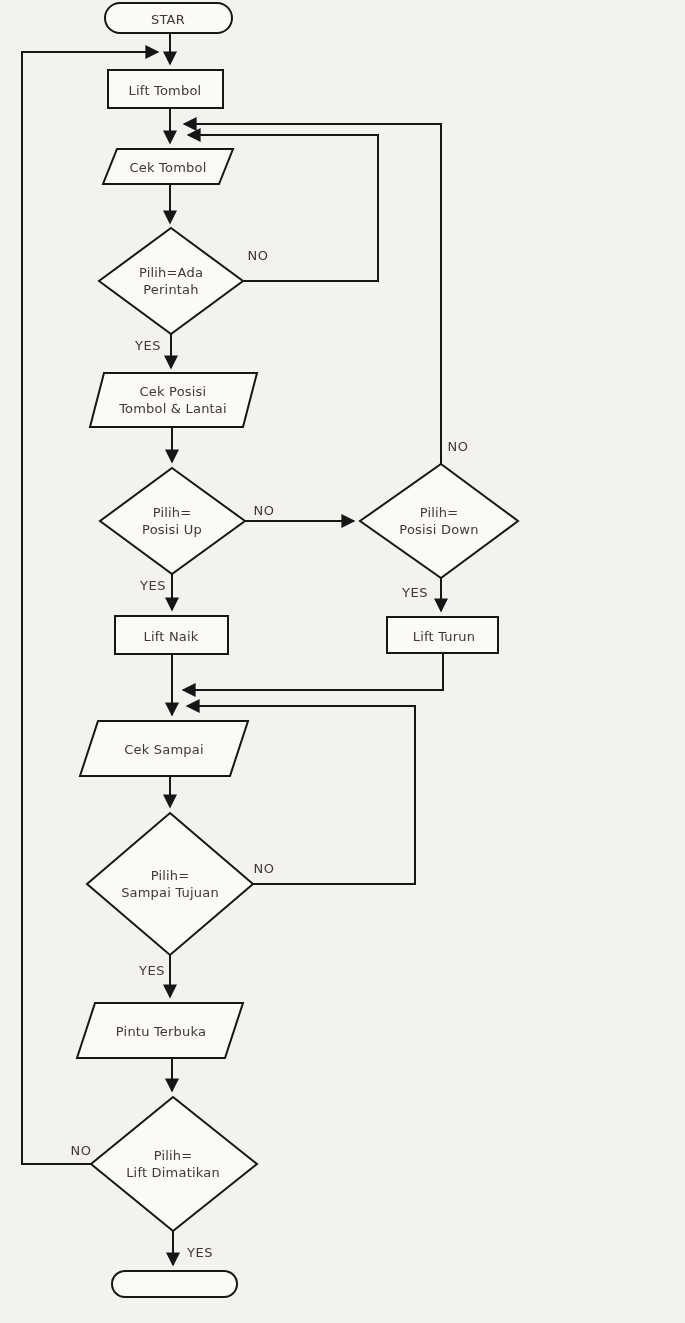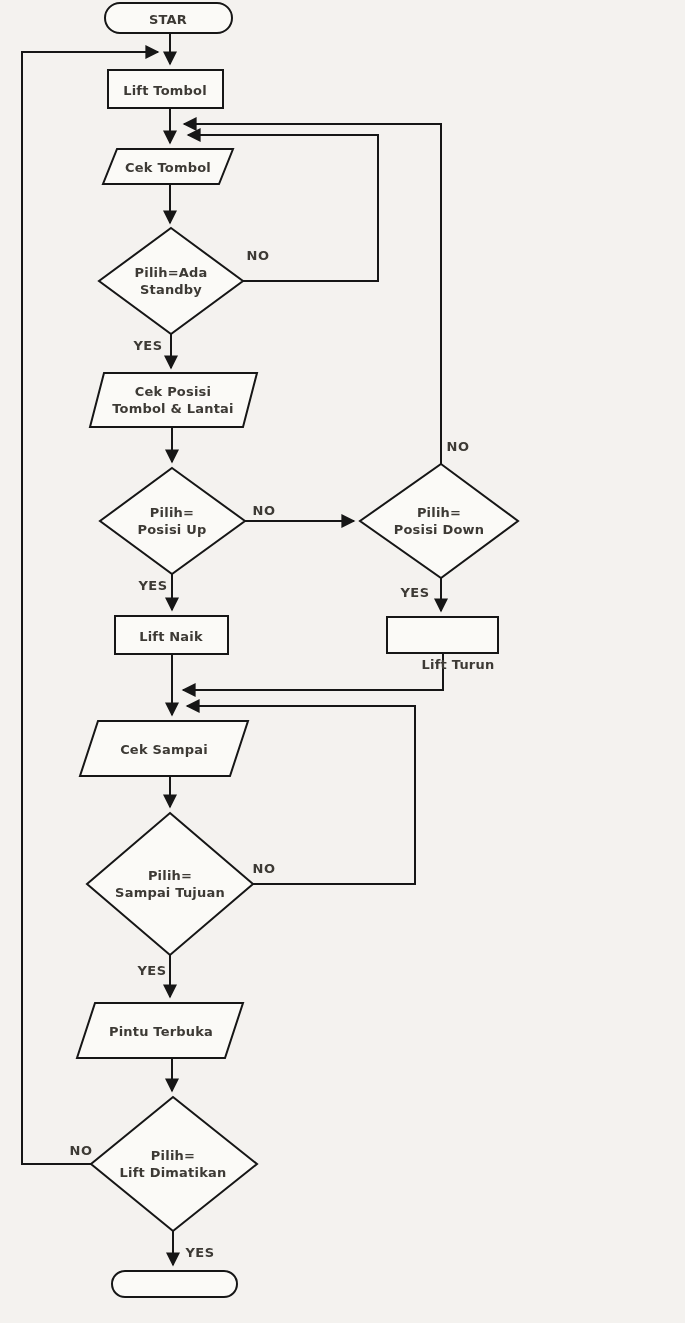--- a/index.html
+++ b/index.html
@@ -13,21 +13,20 @@
     background:var(--bg);
     font-family:"DejaVu Sans","Liberation Sans",sans-serif;
     color:var(--text);
   }
   .stage{
     position:relative;
     width:685px;
     height:1323px;
     background:var(--bg);
     overflow:hidden;
-    font-weight:bold;
   }
   .stage svg{position:absolute;left:0;top:0;}
   .connector{fill:none;stroke:var(--stroke);stroke-width:2;}
   .shape{fill:var(--fill);stroke:var(--stroke);stroke-width:2;}
   .lbl{
     position:absolute;
     transform:translate(-50%,-50%);
     font-size:13px;
     line-height:17px;
     text-align:center;
@@ -92,29 +91,29 @@
       <polygon class="shape" points="95,1003 243,1003 225,1058 77,1058"></polygon>
       <polygon class="shape" points="173,1097 257,1164 173,1231 91,1164"></polygon>
       <rect class="shape" x="112" y="1271" width="125" height="26" rx="13"></rect>
     </g>
   </svg>
 
   <div class="lbl" style="left:168px;top:19px;">STAR</div>
   <div class="lbl" style="left:165px;top:90px;">Lift Tombol</div>
   <div class="lbl" style="left:168px;top:167px;">Cek Tombol</div>
   <div class="lbl" style="left:171px;top:281px;">Pilih=Ada
-Standby</div>
+Perintah</div>
   <div class="lbl" style="left:173px;top:400px;">Cek Posisi
 Tombol &amp; Lantai</div>
   <div class="lbl" style="left:172px;top:521px;">Pilih=
 Posisi Up</div>
   <div class="lbl" style="left:439px;top:521px;">Pilih=
 Posisi Down</div>
   <div class="lbl" style="left:171px;top:636px;text-align:center;">Lift Naik</div>
-  <div class="lbl" style="left:458px;top:636px;margin-top:28px;">Lift Turun</div>
+  <div class="lbl" style="left:444px;top:636px;">Lift Turun</div>
   <div class="lbl" style="left:164px;top:749px;">Cek Sampai</div>
   <div class="lbl" style="left:170px;top:884px;">Pilih=
 Sampai Tujuan</div>
   <div class="lbl" style="left:161px;top:1031px;">Pintu Terbuka</div>
   <div class="lbl" style="left:173px;top:1164px;">Pilih=
 Lift Dimatikan</div>
   <div class="lbl" style="left:174px;top:1285px;margin-top:44px;">END</div>
 
   <div class="edge-lbl" style="left:258px;top:255px;">NO</div>
   <div class="edge-lbl" style="left:148px;top:345px;">YES</div>

